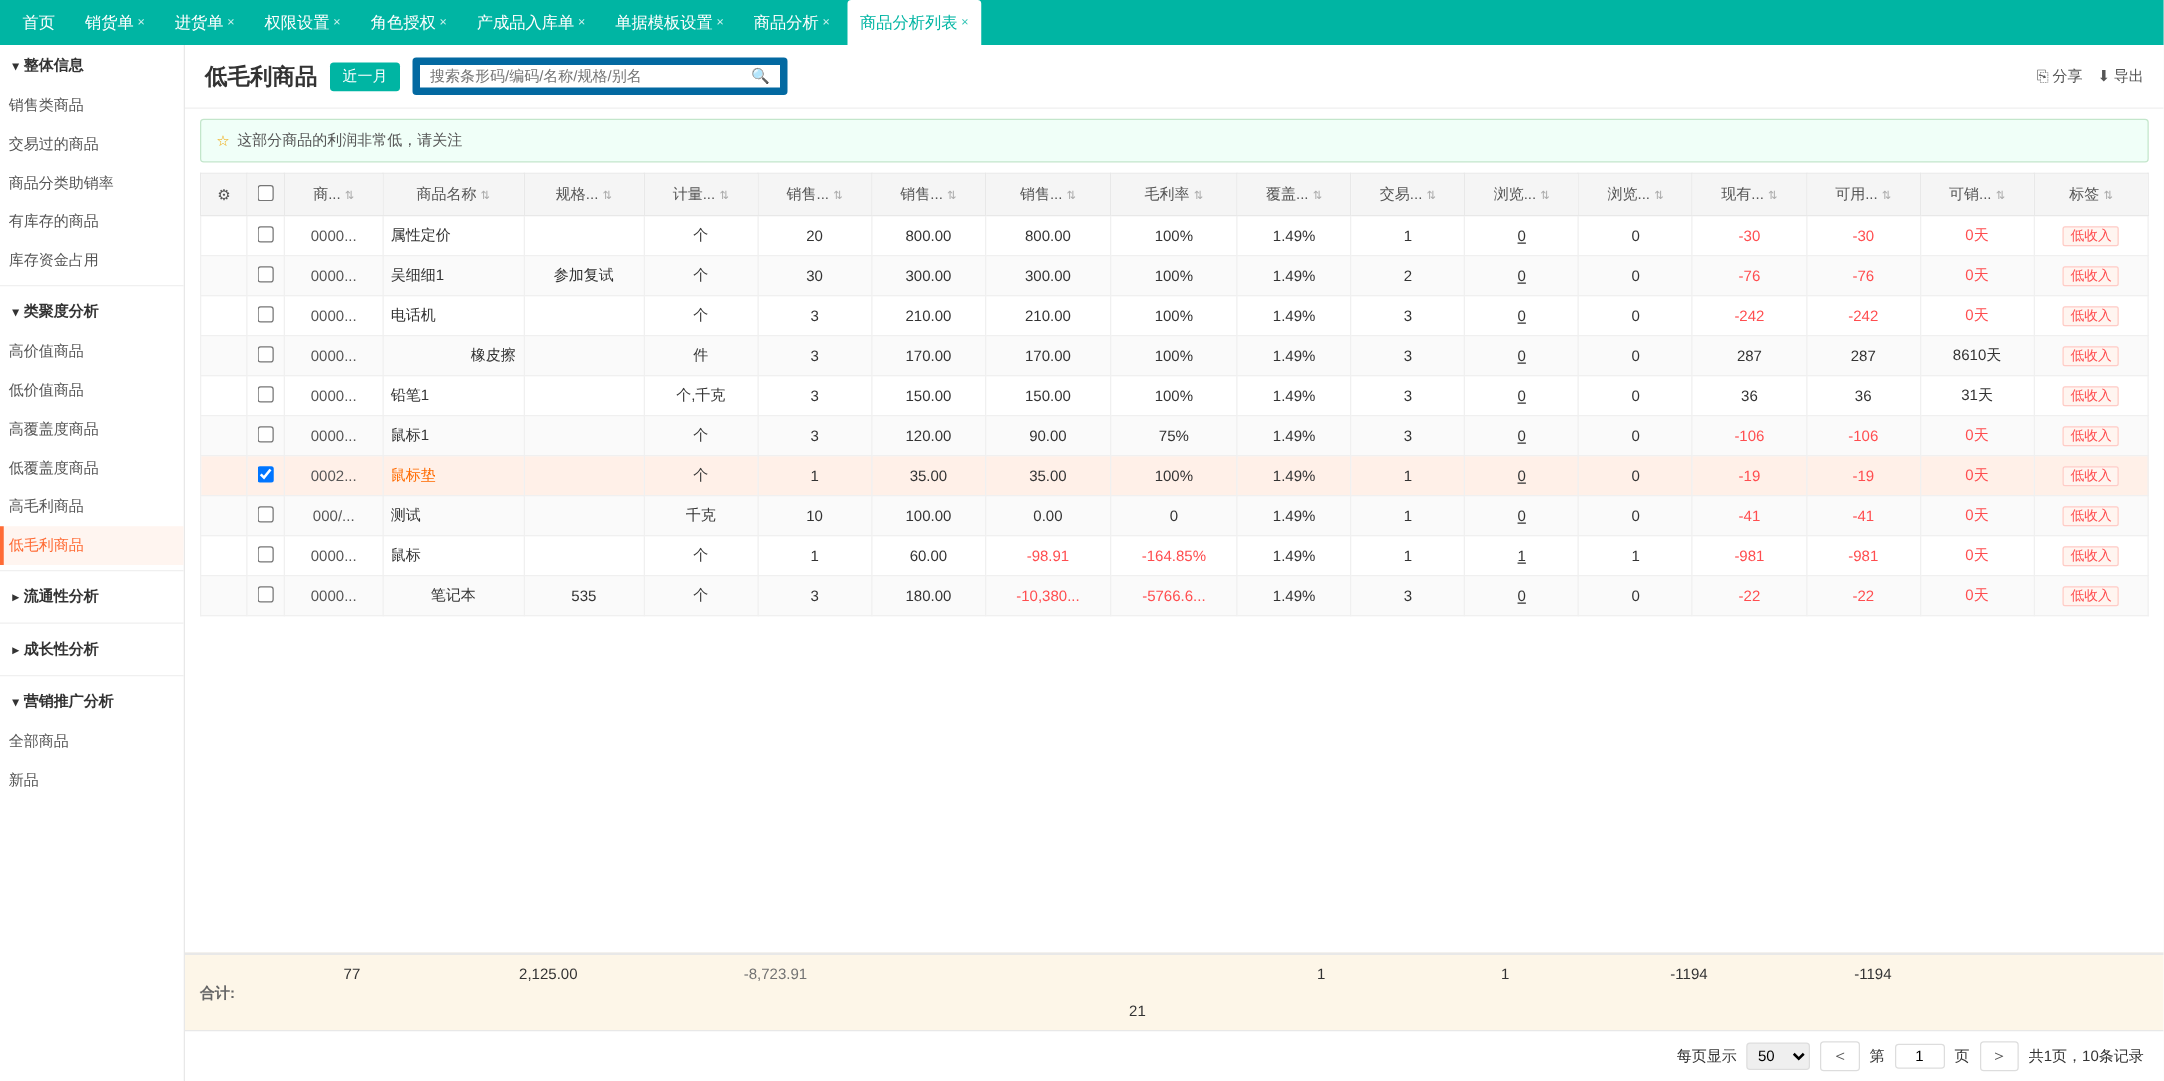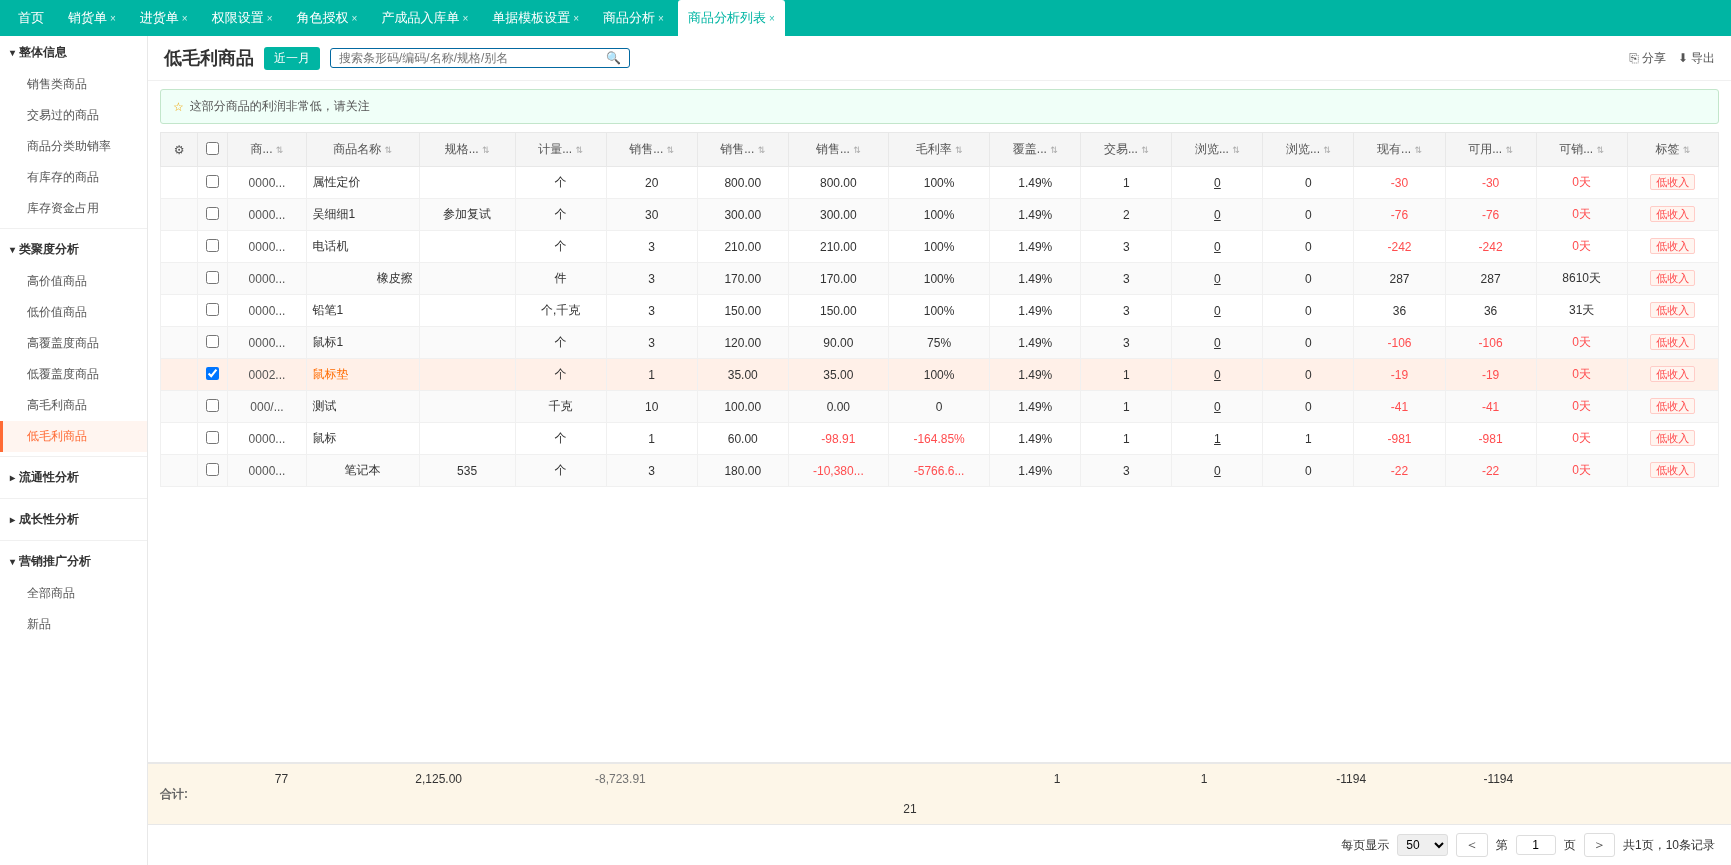--- a/index.html
+++ b/index.html
@@ -46,21 +46,21 @@
       display: flex;
       align-items: center;
       padding: 8px 10px;
       color: #333;
       font-size: 12px;
       cursor: pointer;
       font-weight: bold;
     }
     .sidebar-group-header .arrow { margin-right: 4px; font-size: 10px; }
     .sidebar-item {
-      padding: 7px 10px 7px 24px;
+      padding: 7px 10px 7px 4px;
       color: #555;
       cursor: pointer;
       font-size: 12px;
       border-left: 3px solid transparent;
     }
     .sidebar-item.active {
       background: #fff5f0;
       color: #ff6b35;
       border-left: 3px solid #ff6b35;
     }
@@ -93,21 +93,21 @@
       border: none;
       border-radius: 3px;
       padding: 3px 10px;
       font-size: 12px;
       cursor: pointer;
     }
     .search-box {
       flex: 1;
       display: flex;
       align-items: center;
-      border: 1px solid #0369a1;
+      border: 6px solid #0369a1;
       border-radius: 3px;
       padding: 2px 8px;
       background: #fff;
       max-width: 300px;
     }
     .search-box input {
       border: none;
       outline: none;
       flex: 1;
       font-size: 12px;

